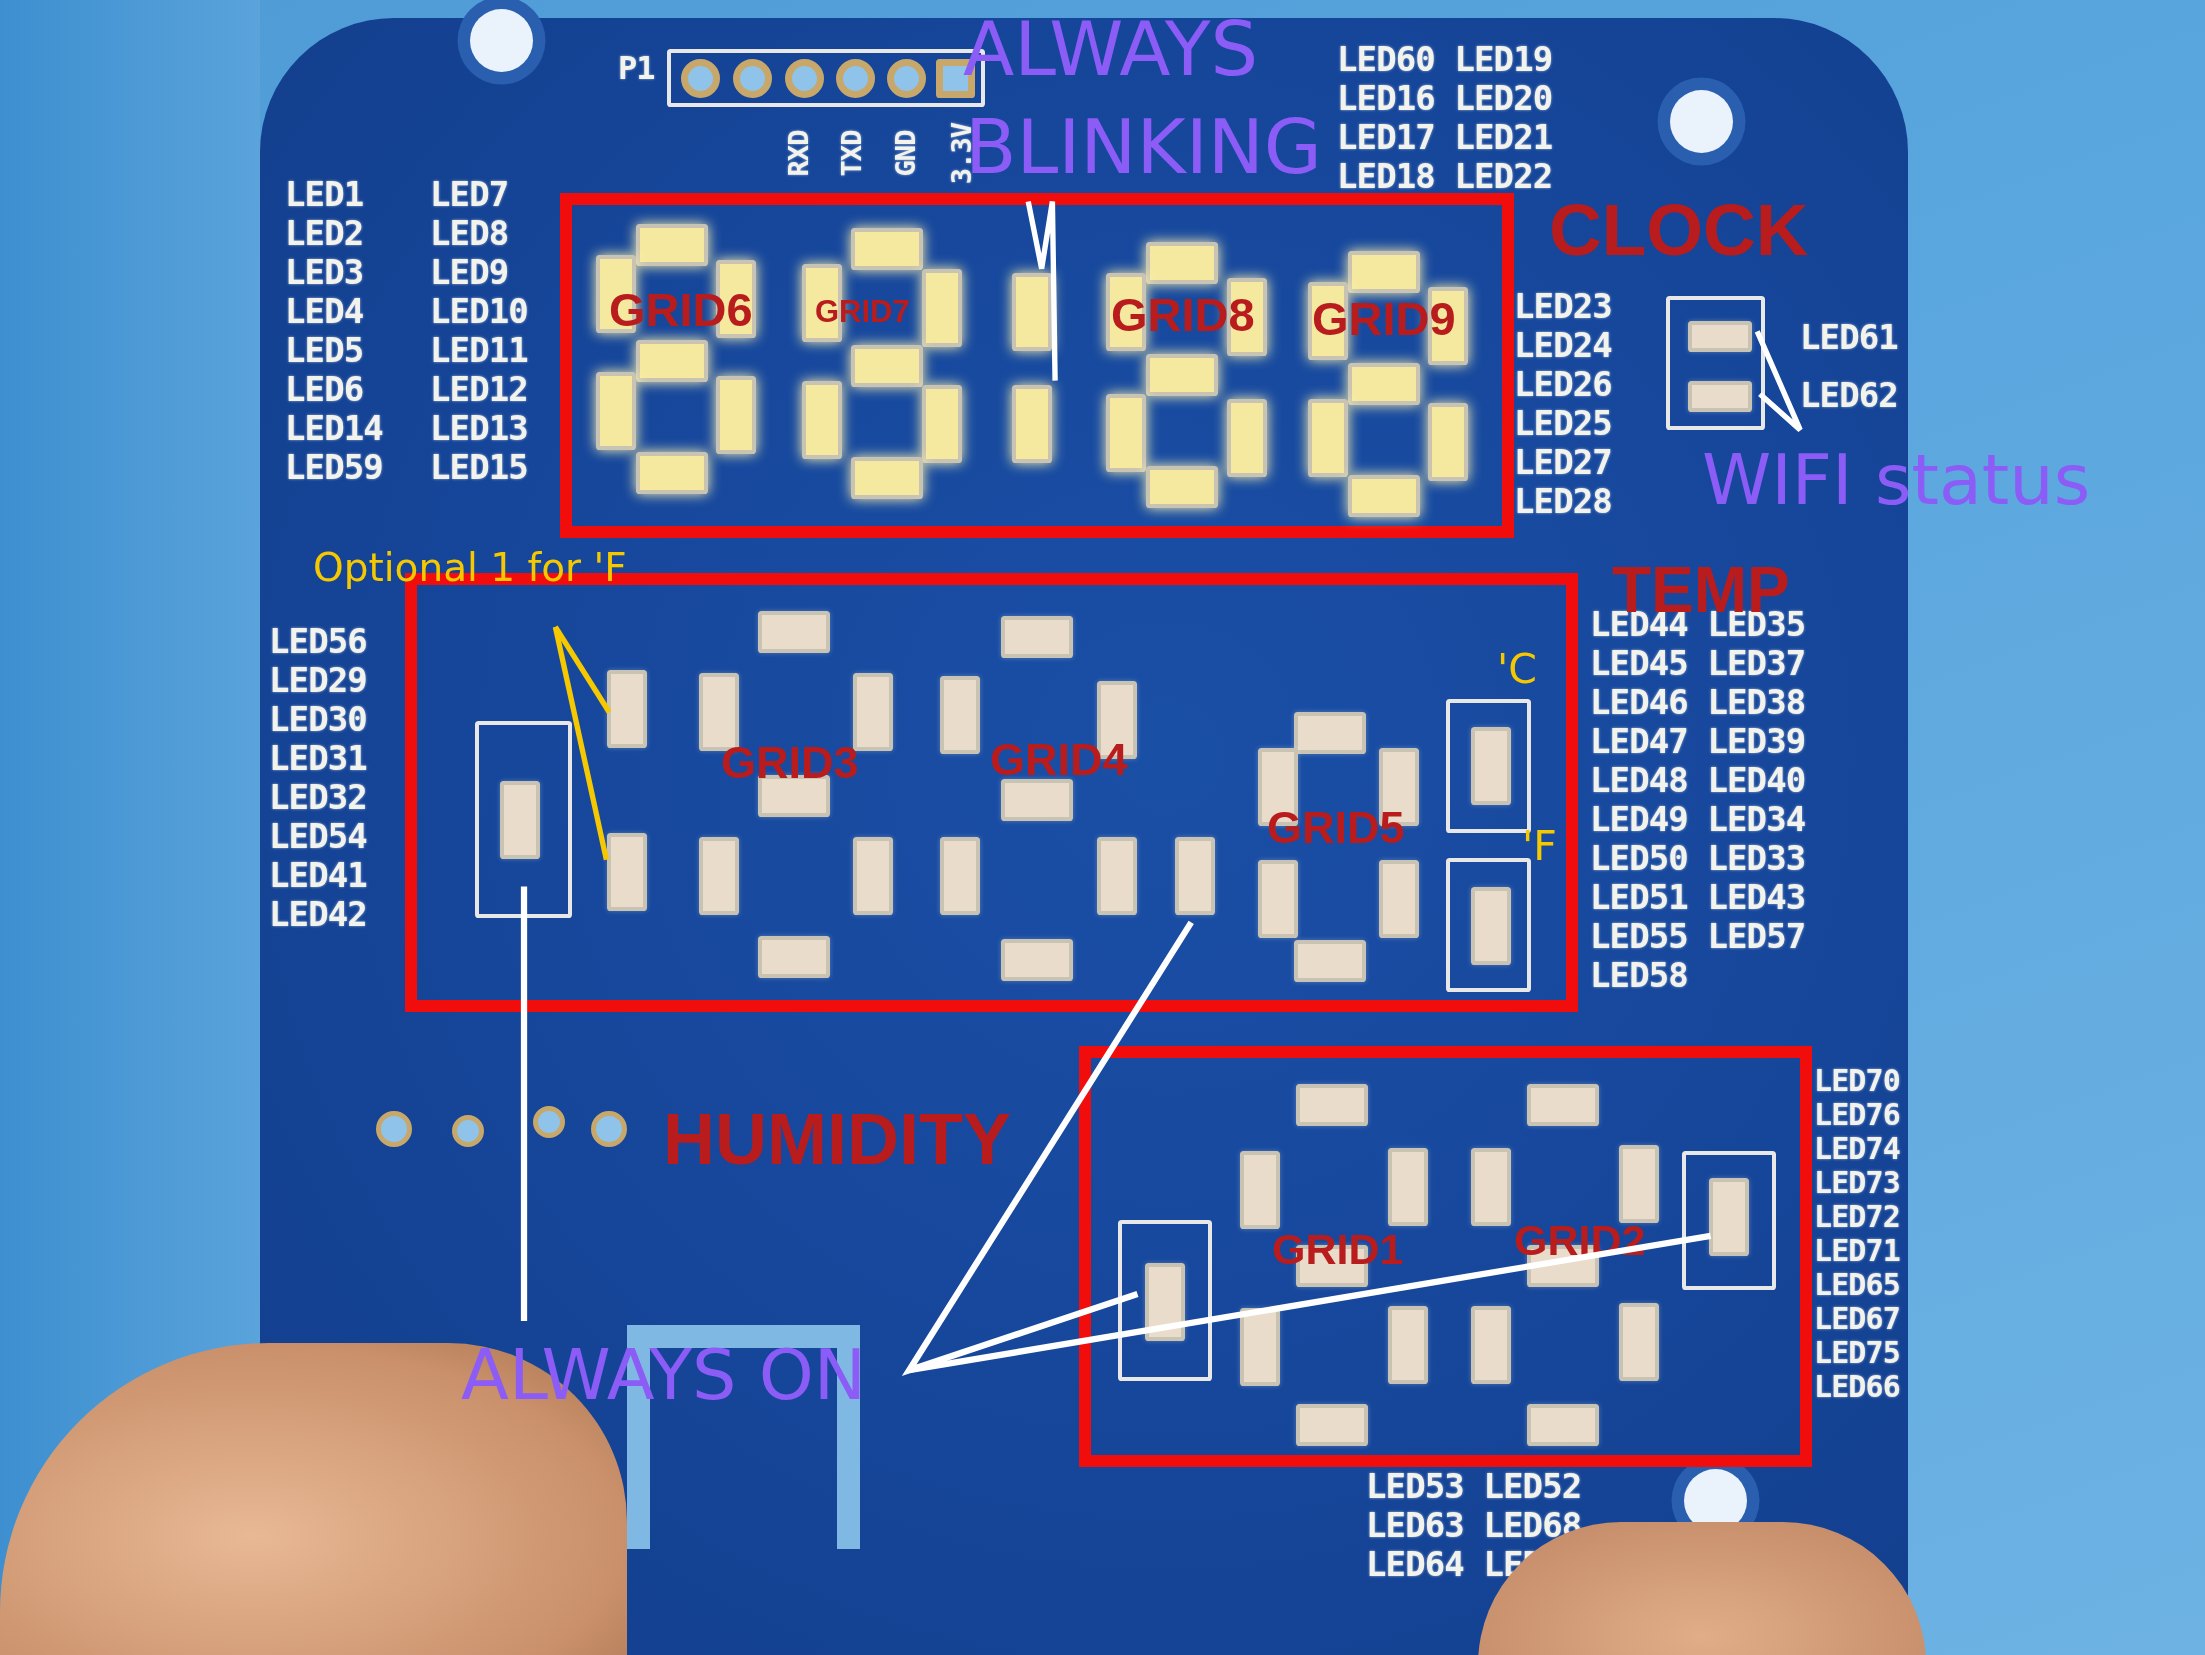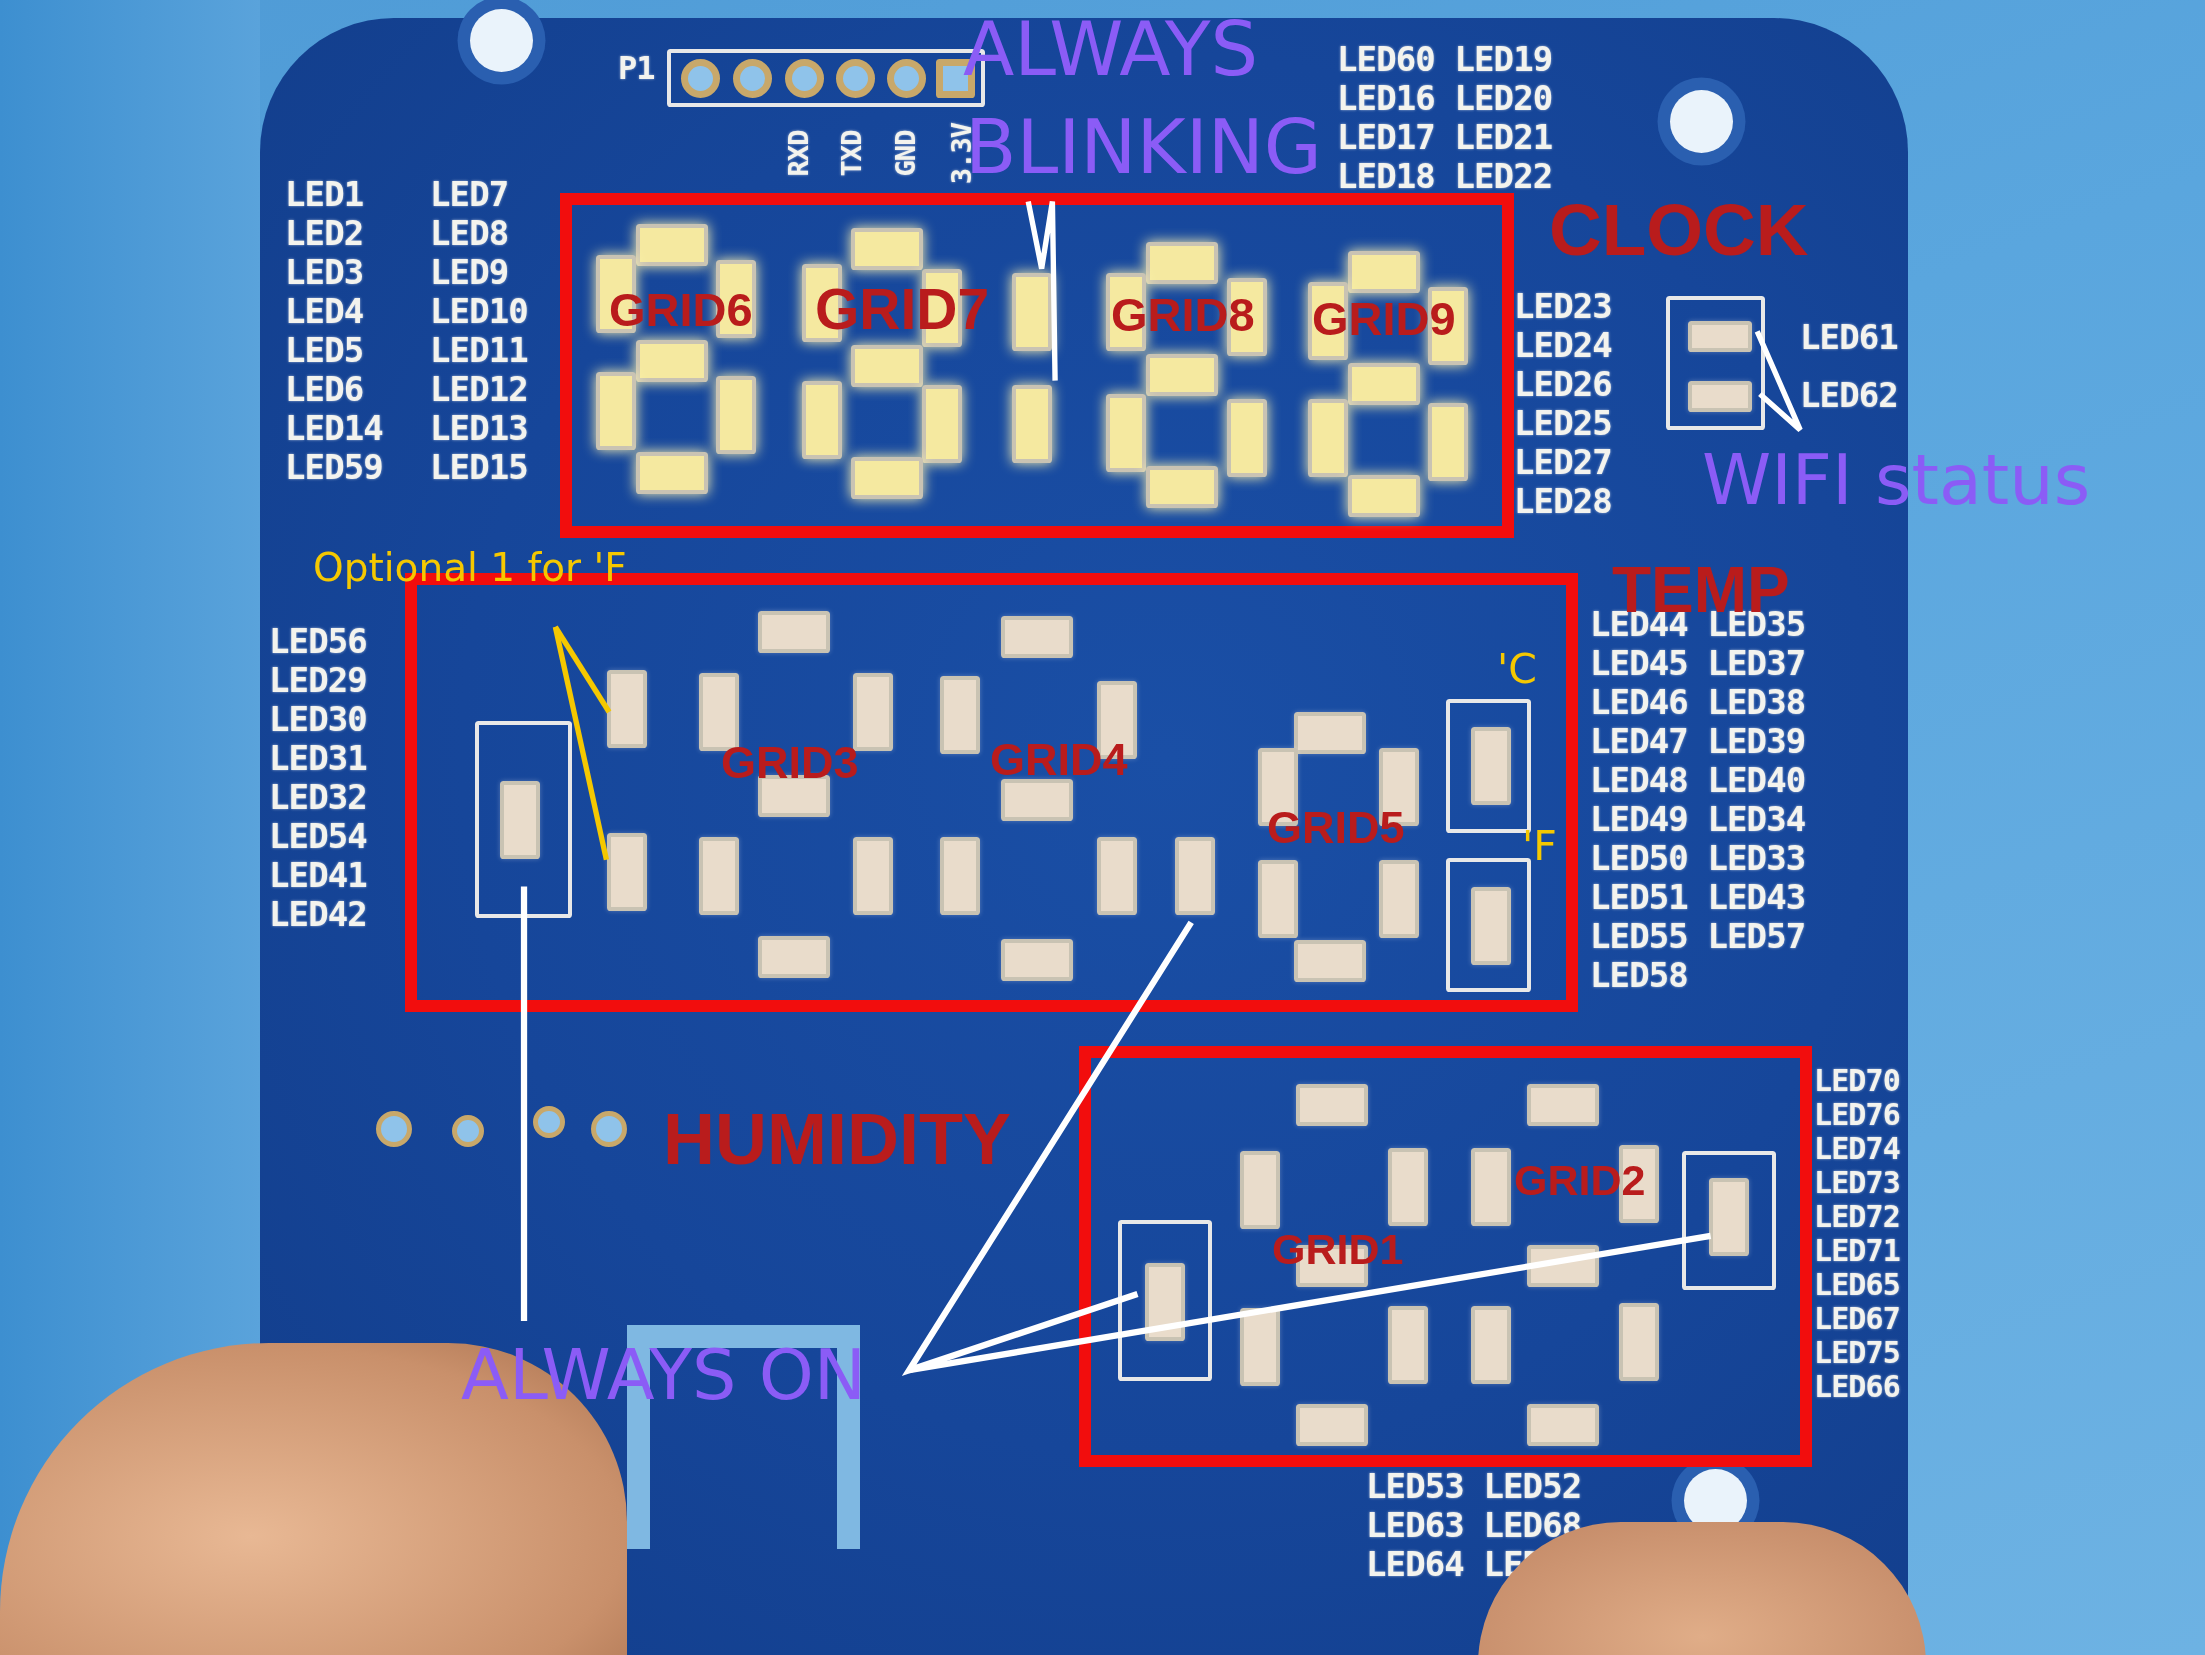--- a/index.html
+++ b/index.html
@@ -153,21 +153,21 @@
 
 <div class="led-h" style="left:1348px;top:251px;"></div>
 <div class="led-v" style="left:1308px;top:282px;"></div>
 <div class="led-v" style="left:1428px;top:287px;"></div>
 <div class="led-h" style="left:1348px;top:363px;"></div>
 <div class="led-v" style="left:1308px;top:399px;"></div>
 <div class="led-v" style="left:1428px;top:403px;"></div>
 <div class="led-h" style="left:1348px;top:475px;"></div>
 
 <div class="redlbl" style="left:609px;top:282px;font-size:47px;">GRID6</div>
-<div class="redlbl" style="left:815px;top:276px;font-size:57px;">GRID7</div>
+<div class="redlbl" style="left:815px;top:294px;font-size:31px;">GRID7</div>
 <div class="redlbl" style="left:1111px;top:287px;font-size:47px;">GRID8</div>
 <div class="redlbl" style="left:1312px;top:291px;font-size:47px;">GRID9</div>
 
 <div class="redbox" style="left:405px;top:573px;width:1173px;height:439px;"></div>
 <div class="redlbl" style="left:1612px;top:553px;font-size:64px;">TEMP</div>
 
 <div class="silkbox" style="left:475px;top:721px;width:97px;height:197px;"></div>
 <div class="led-v led-off" style="left:500px;top:781px;"></div>
 
 <div class="led-v led-off" style="left:607px;top:670px;"></div>
@@ -224,21 +224,21 @@
 <div class="led-h led-off" style="left:1296px;top:1404px;"></div>
 <div class="led-h led-off" style="left:1527px;top:1084px;"></div>
 <div class="led-v led-off" style="left:1471px;top:1148px;"></div>
 <div class="led-v led-off" style="left:1619px;top:1145px;"></div>
 <div class="led-h led-off" style="left:1527px;top:1245px;"></div>
 <div class="led-v led-off" style="left:1471px;top:1306px;"></div>
 <div class="led-v led-off" style="left:1619px;top:1303px;"></div>
 <div class="led-h led-off" style="left:1527px;top:1404px;"></div>
 
 <div class="redlbl" style="left:1272px;top:1225px;font-size:43px;">GRID1</div>
-<div class="redlbl" style="left:1514px;top:1156px;font-size:43px;">GRID2</div>
+<div class="redlbl" style="left:1514px;top:1216px;font-size:43px;">GRID2</div>
 
 <div class="pin" style="left:376px;top:1111px;width:36px;height:36px;border-width:5.4px;"></div>
 <div class="pin" style="left:452px;top:1115px;width:32px;height:32px;border-width:5.4px;"></div>
 <div class="pin" style="left:533px;top:1106px;width:32px;height:32px;border-width:5.4px;"></div>
 <div class="pin" style="left:591px;top:1111px;width:36px;height:36px;border-width:5.4px;"></div>
 
 <div style="position:absolute;left:627px;top:1325px;width:233px;height:224px;border:23px solid #7fb8e2;border-bottom:none;box-sizing:border-box;"></div>
 
 <div class="finger"></div>
 <div class="finger2"></div>

